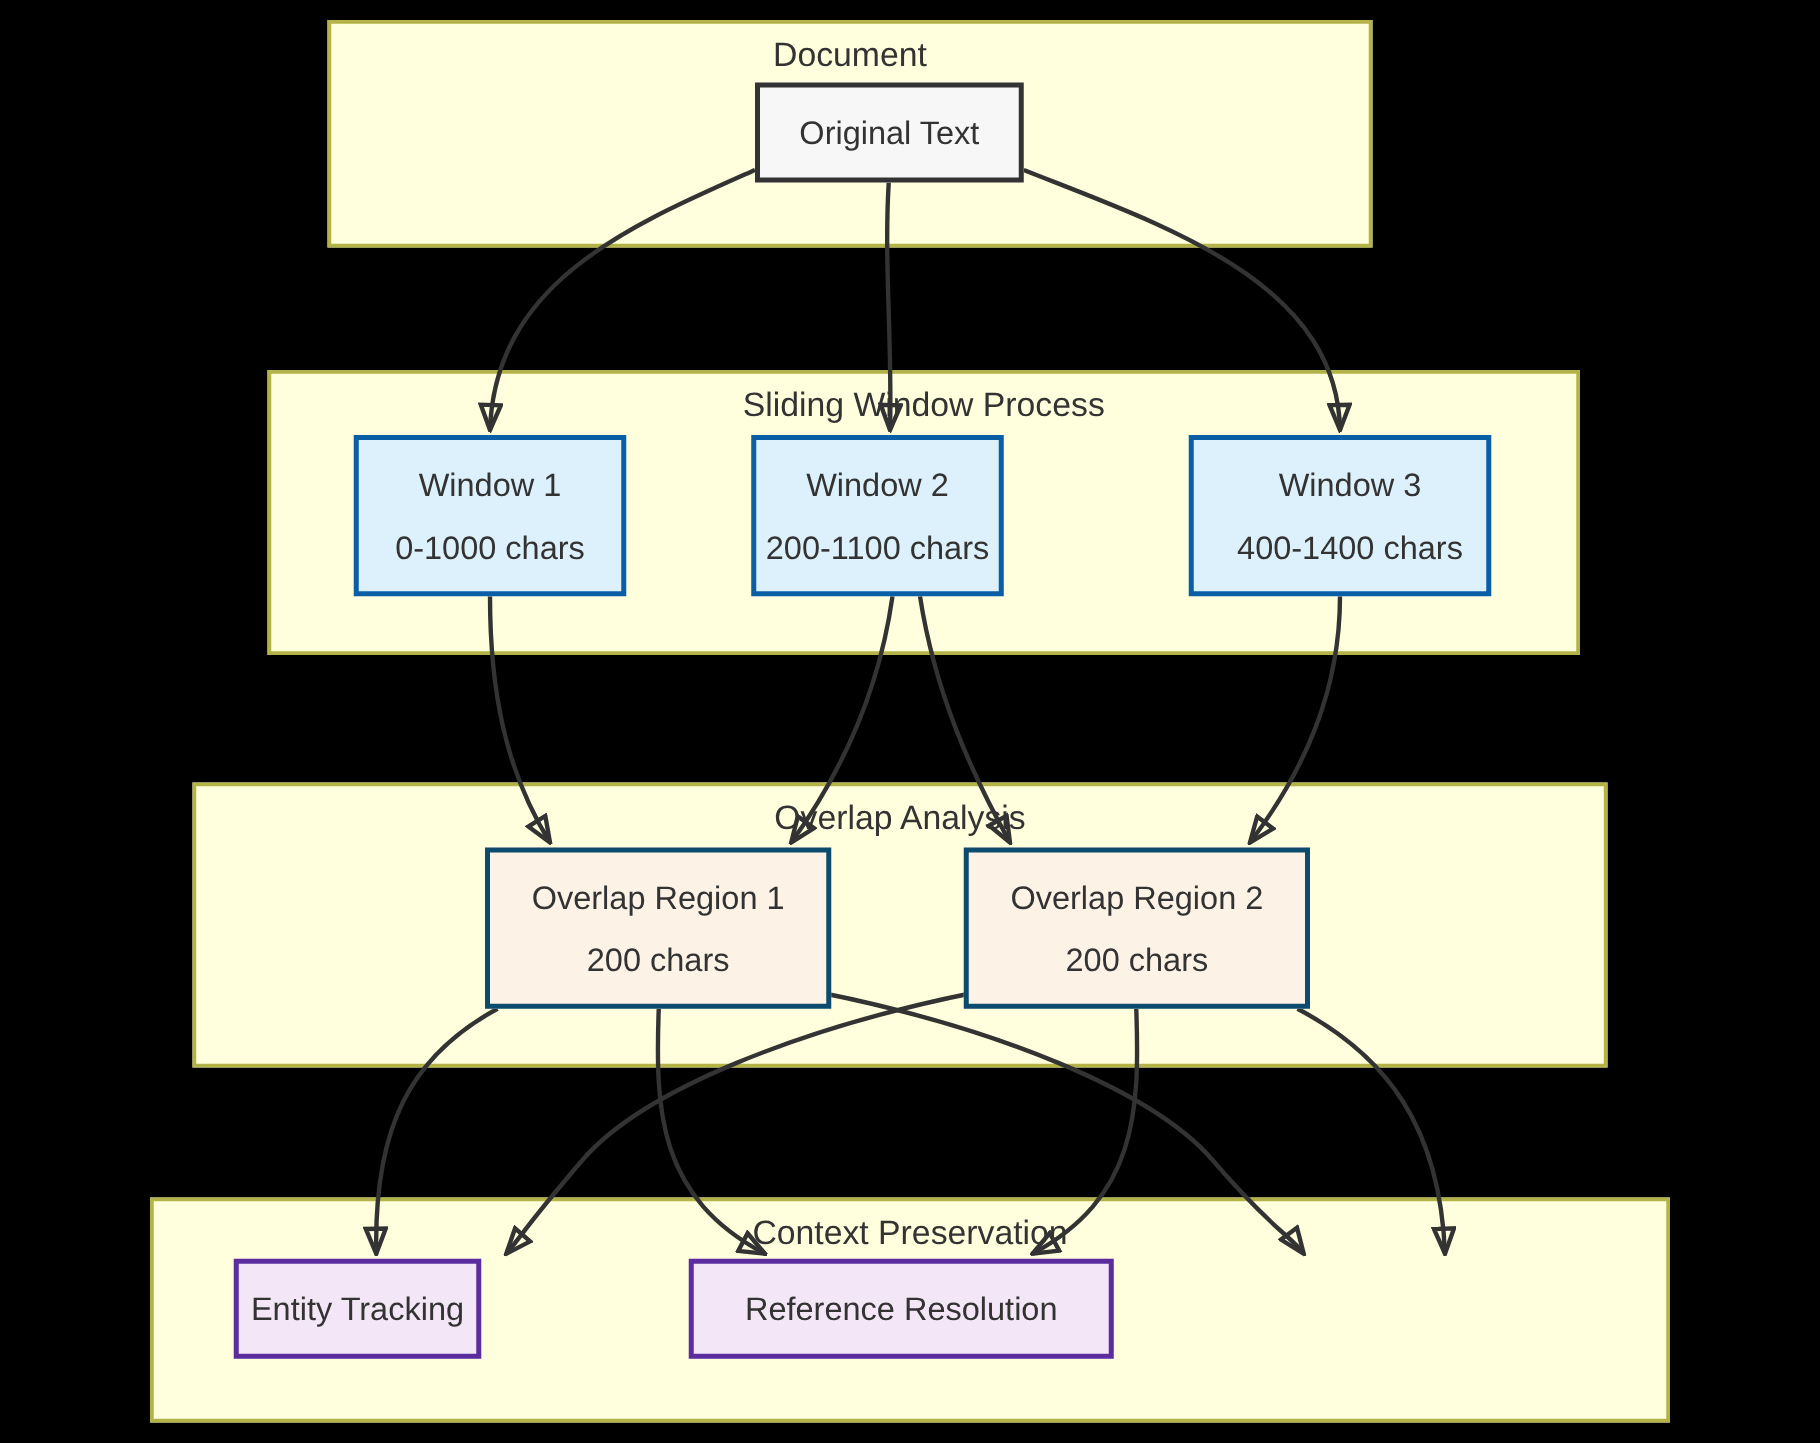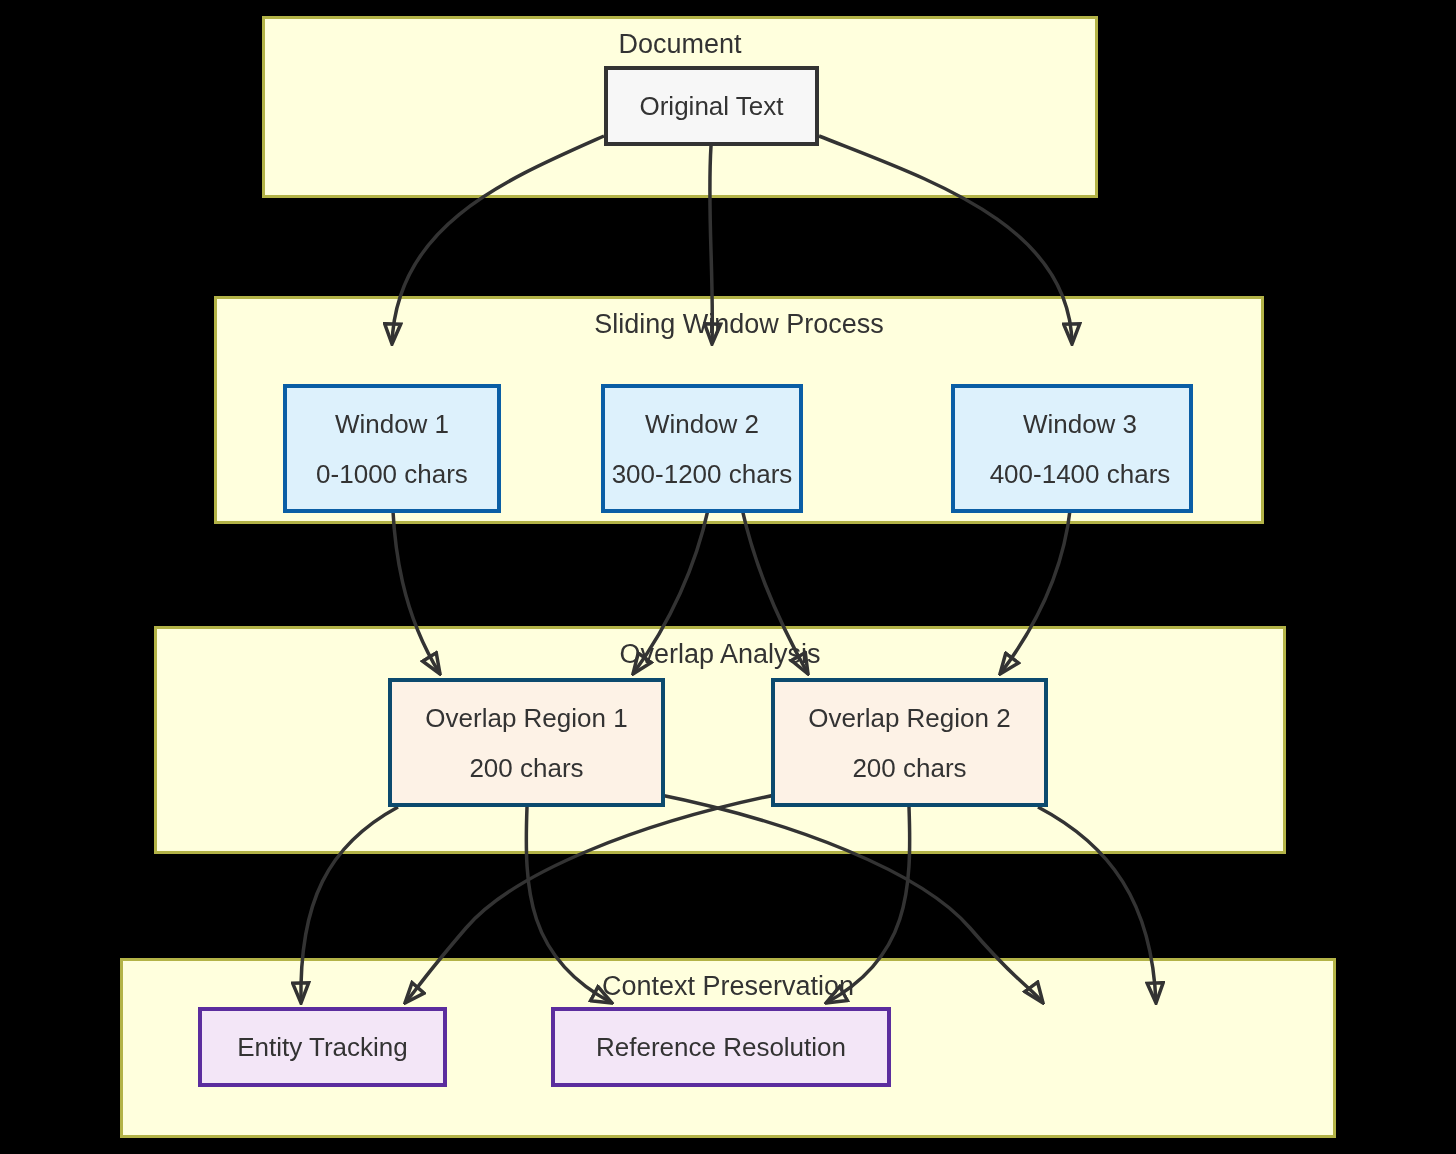--- a/index.html
+++ b/index.html
@@ -40,21 +40,21 @@
     display: flex;
     flex-direction: column;
     justify-content: center;
     align-items: center;
     text-align: center;
     font-size: 26px;
     color: #333333;
   }
   .node span { display: block; line-height: 50px; }
   .node-plain   { background: #f7f7f7; border: 4px solid #333333; }
-  .node-window  { background: #ddf1fc; border: 4px solid #0a5ea5; margin-top: 36px; }
+  .node-window  { background: #ddf1fc; border: 4px solid #0a5ea5; }
   .node-overlap { background: #fdf2e6; border: 4px solid #0c4a6e; }
   .node-context { background: #f3e6f7; border: 4px solid #5b2d9e; }
 </style>
 </head>
 <body>
 
 <div class="canvas">
 
   <section class="cluster" style="left:262px; top:16px; width:836px; height:182px;">
     <div class="cluster-title">Document</div>
@@ -99,39 +99,39 @@
     <span>Original Text</span>
   </div>
 
   <div class="node node-window" style="left:283px; top:348px; width:218px; height:129px;">
     <span>Window 1</span>
     <span>0-1000 chars</span>
   </div>
 
   <div class="node node-window" style="left:601px; top:348px; width:202px; height:129px;">
     <span>Window 2</span>
-    <span>300-1200 chars</span>
+    <span>200-1100 chars</span>
   </div>
 
   <div class="node node-window" style="left:951px; top:348px; width:242px; height:129px;padding-left:16px;">
     <span>Window 3</span>
     <span>400-1400 chars</span>
   </div>
 
   <div class="node node-overlap" style="left:388px; top:678px; width:277px; height:129px;">
     <span>Overlap Region 1</span>
     <span>200 chars</span>
   </div>
 
   <div class="node node-overlap" style="left:771px; top:678px; width:277px; height:129px;">
     <span>Overlap Region 2</span>
     <span>200 chars</span>
   </div>
 
-  <div class="node node-context" style="left:198px; top:1007px; width:249px; height:80px;">
+  <div class="node node-context" style="left:187px; top:1007px; width:198px; height:80px;">
     <span>Entity Tracking</span>
   </div>
 
   <div class="node node-context" style="left:551px; top:1007px; width:340px; height:80px;">
     <span>Reference Resolution</span>
   </div>
 
 
 </div>
 

